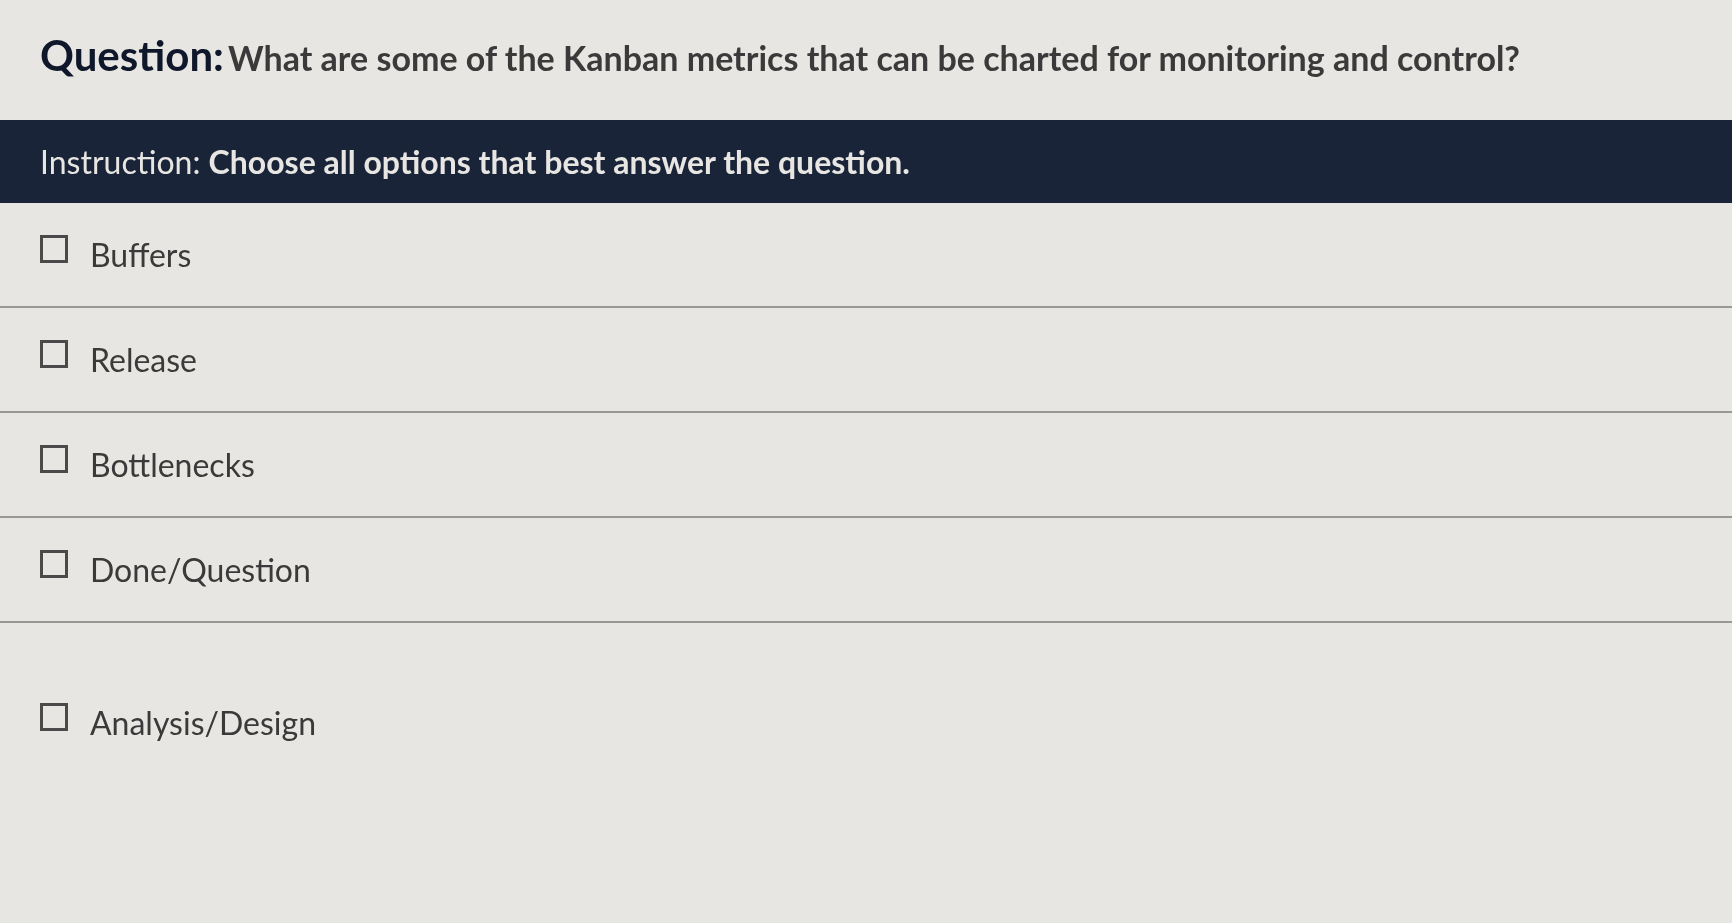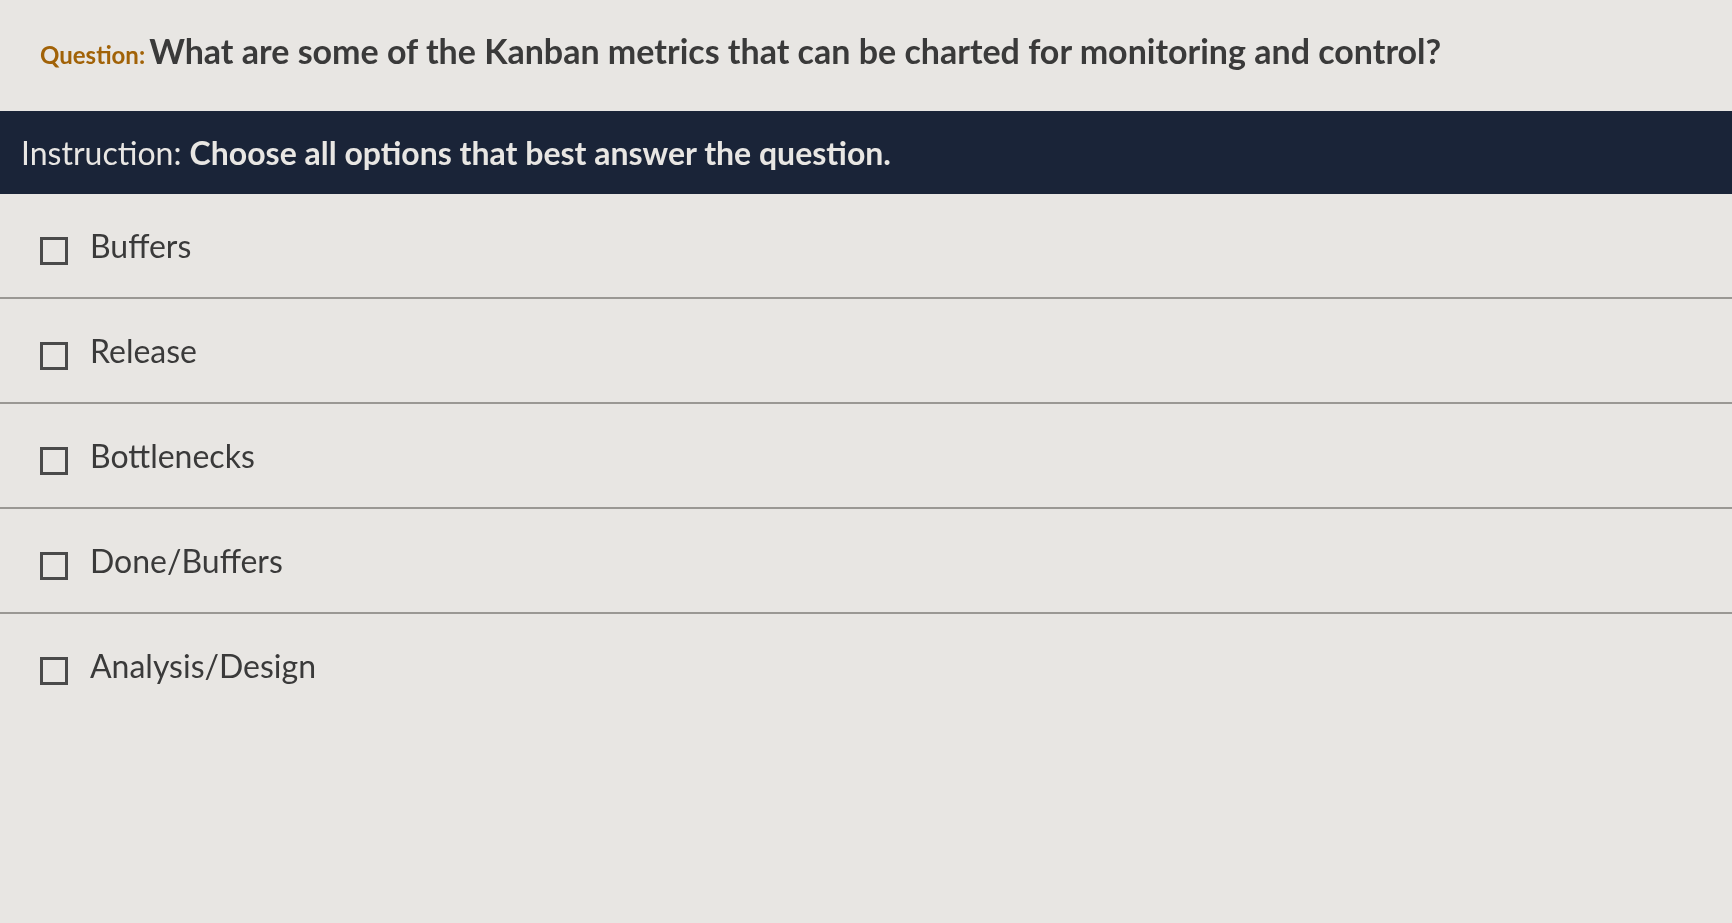--- a/index.html
+++ b/index.html
@@ -13,55 +13,56 @@
       width: 1732px;
       height: 923px;
       overflow: hidden;
     }
     .question-section {
       padding: 30px 40px 40px 40px;
       background: #e8e6e3;
     }
     .question-label {
       font-weight: bold;
-      font-size: 24px;
-      color: #a16207;
+      font-size: 42px;
+      color: #0f172a;
       display: inline;
     }
     .question-text {
       font-size: 34px;
       color: #3a3a3a;
       font-weight: 700;
       display: inline;
     }
     .instruction-bar {
       background: #1a2438;
       color: #e8e6e3;
-      padding: 22px 21px;
+      padding: 22px 40px;
       font-size: 32px;
       font-weight: 400;
     }
     .instruction-label {
       font-weight: 400;
     }
     .instruction-text {
       font-weight: bold;
     }
     .options-list {
       background: #e8e6e3;
     }
     .option-row {
       display: flex;
-      align-items: flex-end;
+      align-items: flex-start;
       padding: 32px 40px;
       border-bottom: 2px solid #9a9894;
       cursor: pointer;
     }
     .option-row:last-child {
       border-bottom: none;
+      margin-top: 48px;
     }
     .checkbox {
       width: 28px;
       height: 28px;
       border: 3px solid #4a4a4a;
       background: transparent;
       margin-right: 22px;
       flex-shrink: 0;
     }
     .option-label {
@@ -91,19 +92,19 @@
   <div class="option-row">
     <div class="checkbox"></div>
     <span class="option-label">Release</span>
   </div>
   <div class="option-row">
     <div class="checkbox"></div>
     <span class="option-label">Bottlenecks</span>
   </div>
   <div class="option-row">
     <div class="checkbox"></div>
-    <span class="option-label">Done/Buffers</span>
+    <span class="option-label">Done/Question</span>
   </div>
   <div class="option-row">
     <div class="checkbox"></div>
     <span class="option-label">Analysis/Design</span>
   </div>
 </div>
 
 </body></html>

